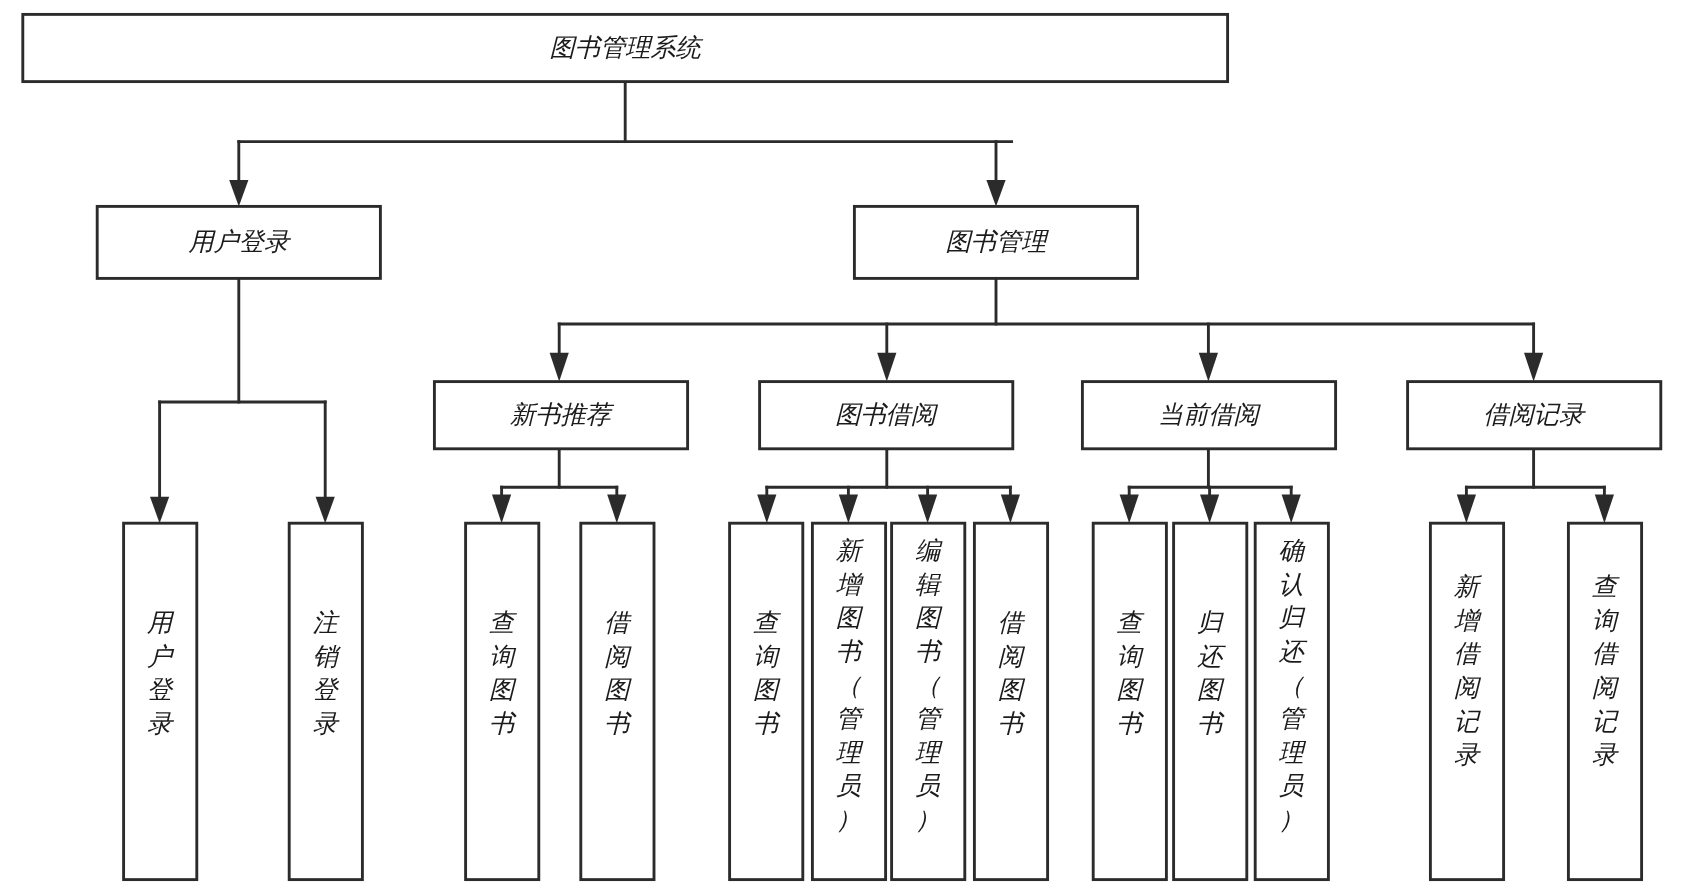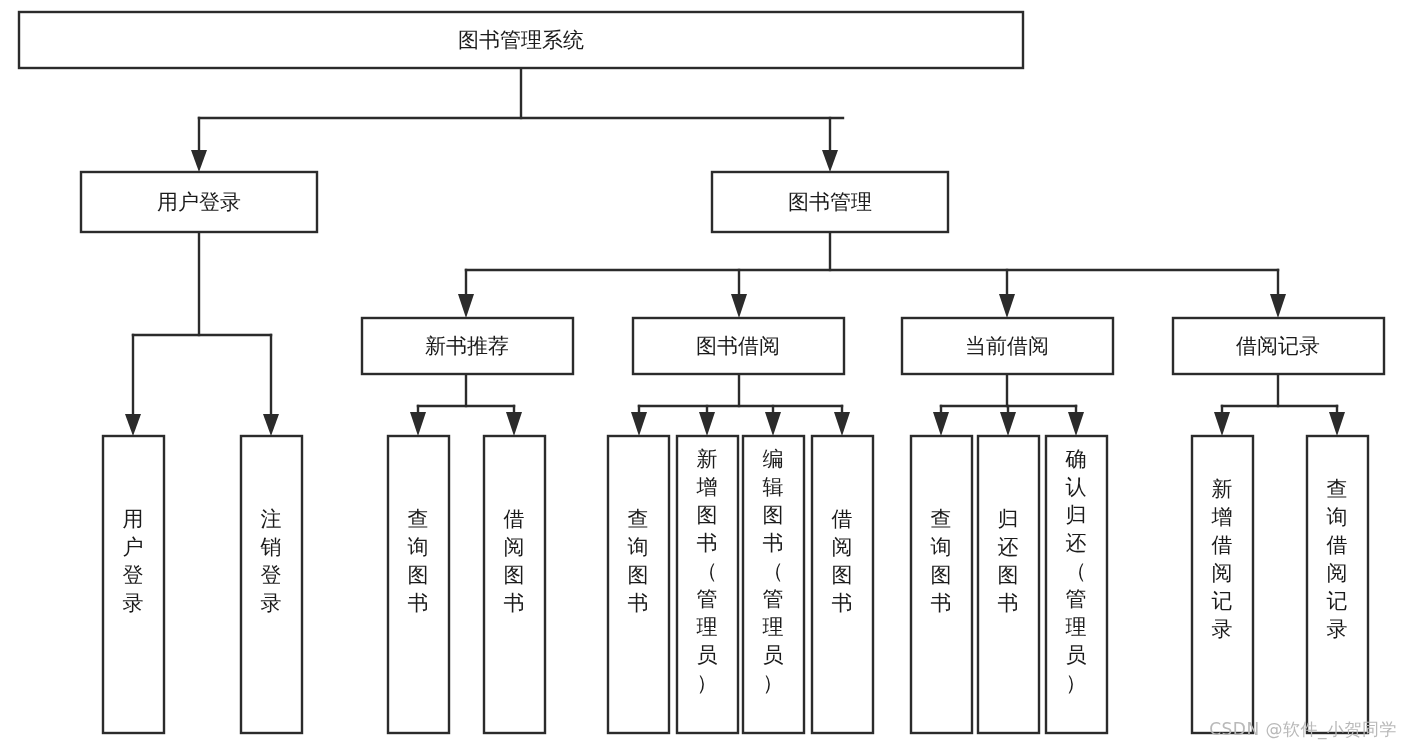--- a/index.html
+++ b/index.html
@@ -13,20 +13,21 @@
     position: relative;
     overflow: hidden;
     font-family: "DejaVu Sans", "Liberation Sans", sans-serif;
   }
   #diagram-root {
     position: absolute;
     left: 0;
     top: 0;
     width: 1405px;
     height: 747px;
+    font-style: italic;
   }
   svg.flow {
     display: block;
     width: 1405px;
     height: 747px;
   }
   .node-box {
     fill: #ffffff;
     stroke: #2b2b2b;
     stroke-width: 2.4;
@@ -217,14 +218,13 @@
       <rect class="node-box" x="1192" y="436" width="61" height="297"></rect>
       <text class="node-label-v" x="1222" y="496"><tspan x="1222" y="496">新</tspan><tspan x="1222" y="524">增</tspan><tspan x="1222" y="552">借</tspan><tspan x="1222" y="580">阅</tspan><tspan x="1222" y="608">记</tspan><tspan x="1222" y="636">录</tspan></text>
     </g>
     <g>
       <rect class="node-box" x="1307" y="436" width="61" height="297"></rect>
       <text class="node-label-v" x="1337" y="496"><tspan x="1337" y="496">查</tspan><tspan x="1337" y="524">询</tspan><tspan x="1337" y="552">借</tspan><tspan x="1337" y="580">阅</tspan><tspan x="1337" y="608">记</tspan><tspan x="1337" y="636">录</tspan></text>
     </g>
 
   </svg>
 
-  <div class="watermark">CSDN @软件_小贺同学</div>
 </div>
 
 </body></html>

